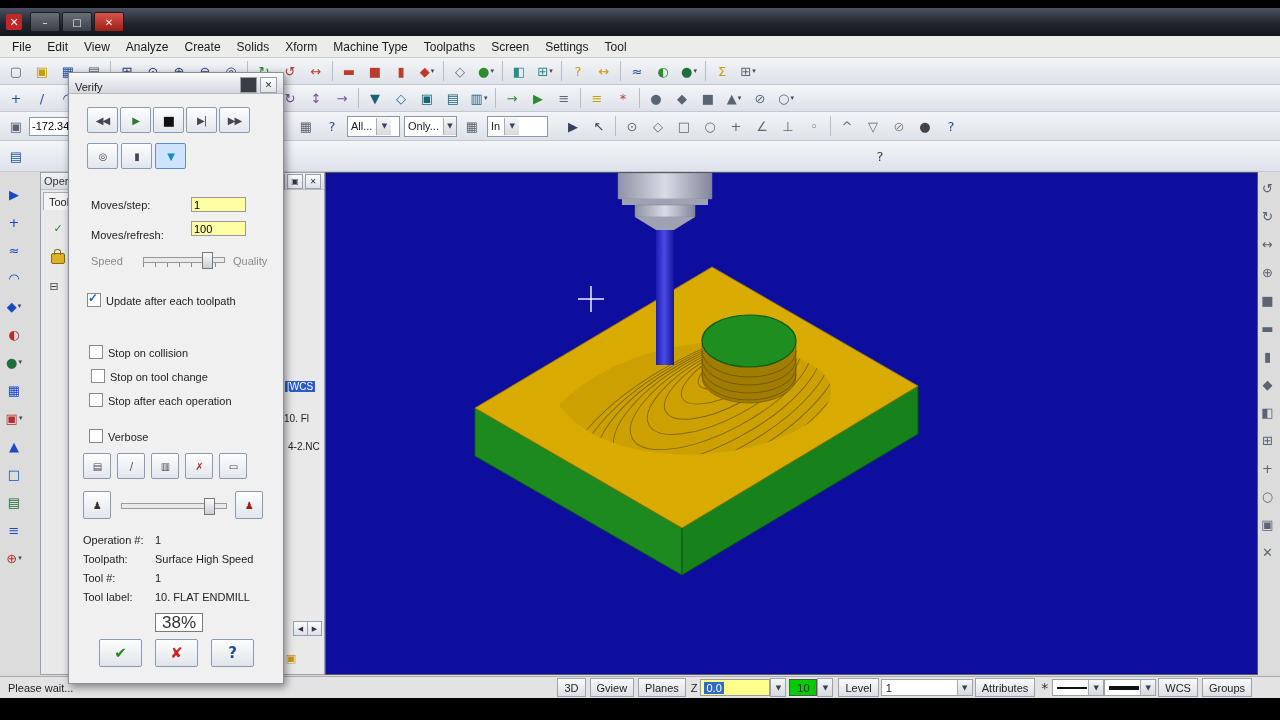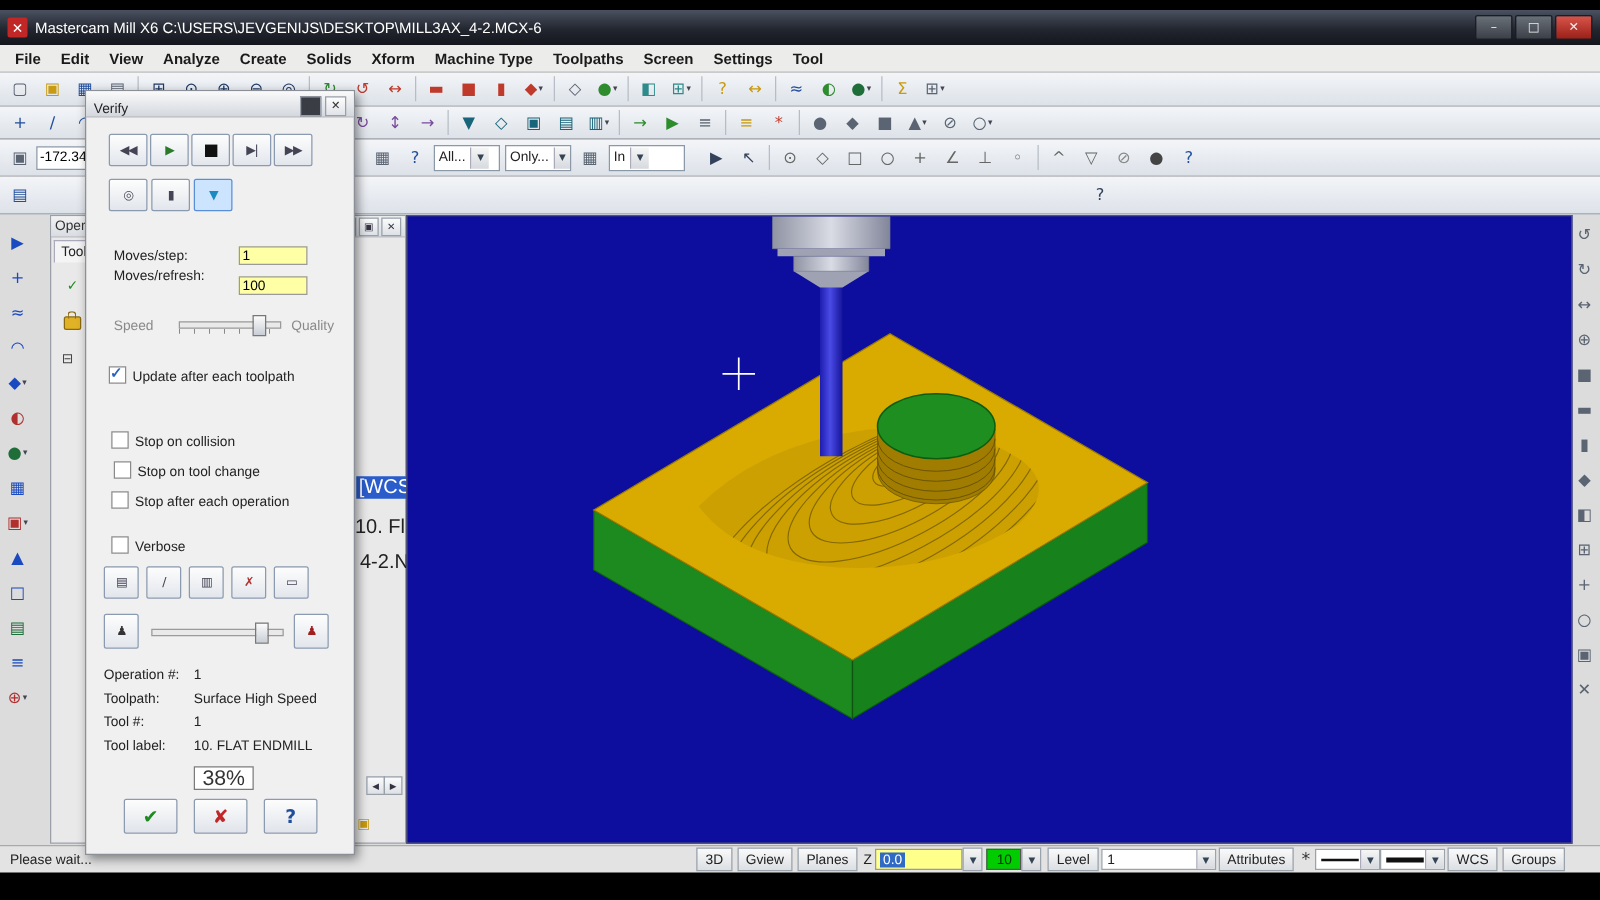--- a/index.html
+++ b/index.html
@@ -18,21 +18,21 @@
     display:flex;align-items:center;padding:0 6px;box-sizing:border-box;}
   .mc-logo{width:16px;height:16px;background:#c22727;border-radius:2px;color:#fff;
     display:flex;align-items:center;justify-content:center;font-size:11px;margin-right:6px;}
   .titlebar .ttl{font-size:12px;white-space:nowrap;overflow:hidden;flex:1;}
   .winbtn{width:28px;height:18px;margin-left:2px;display:flex;align-items:center;justify-content:center;
     background:linear-gradient(#6a7078,#3a3f48);border:1px solid #1a1d24;border-radius:2px;font-size:10px;color:#eee;}
   .winbtn.close{background:linear-gradient(#d8544a,#9a2018);}
 
   
   .menubar{position:absolute;left:0;top:36px;width:100%;height:22px;background:#ECECEA;
-    border-bottom:1px solid #c9c9c9;display:flex;align-items:center;font-size:12px;color:#1a1a1a;padding-left:4px;box-sizing:border-box;font-weight:bold;}
+    border-bottom:1px solid #c9c9c9;display:flex;align-items:center;font-size:12px;color:#1a1a1a;padding-left:4px;box-sizing:border-box;}
   .menu-item{padding:3px 8px;white-space:nowrap;}
 
   
   .toolbar{position:absolute;left:0;width:100%;box-sizing:border-box;
     background:linear-gradient(#f3f5f8,#dde2e9);border-bottom:1px solid #c3c8cf;
     display:flex;align-items:center;padding:0 3px;}
   .t1{top:58px;height:27px;}
   .t2{top:85px;height:27px;}
   .t3{top:112px;height:29px;}
   .t4{top:141px;height:31px;}
@@ -61,21 +61,21 @@
   .ops-cap{position:absolute;left:0;top:0;width:100%;height:17px;background:linear-gradient(#f2f2f2,#d9dde2);
     border-bottom:1px solid #b9bec5;display:flex;align-items:center;padding:0 3px;box-sizing:border-box;}
   .ops-cap .cap-t{flex:1;font-size:11px;color:#333;}
   .capbtn{width:14px;height:13px;border:1px solid #98a0aa;background:linear-gradient(#fbfbfb,#dde1e6);
     display:flex;align-items:center;justify-content:center;font-size:8px;margin-left:2px;color:#334;}
   .ops-tab{position:absolute;left:2px;top:19px;width:62px;height:18px;background:#f4f4f4;border:1px solid #aab;
     border-bottom:none;display:flex;align-items:center;padding-left:5px;font-size:11px;box-sizing:border-box;}
   .ops-icon{position:absolute;left:8px;width:18px;height:18px;display:flex;align-items:center;justify-content:center;}
   .lock{width:12px;height:9px;background:#e0b226;border:1px solid #8a6a10;border-radius:2px;position:relative;}
   .lock::before{content:"";position:absolute;top:-5px;left:2px;width:5px;height:5px;border:1.5px solid #8a6a10;border-bottom:none;border-radius:3px 3px 0 0;}
-  .tree-frag{position:absolute;font-size:16px;white-space:nowrap;text-align:center;}
+  .tree-frag{position:absolute;font-size:10px;white-space:nowrap;text-align:center;}
   .tree-frag.selected{background:#2a5ccc;color:#fff;padding:0 2px;}
   .mini-scroll{position:absolute;width:13px;height:13px;border:1px solid #98a0aa;background:linear-gradient(#fbfbfb,#dde1e6);
     display:flex;align-items:center;justify-content:center;font-size:7px;color:#334;}
 
   
   .viewport{position:absolute;left:325px;top:0;width:933px;height:503px;background:#0d0d9e;border:1px solid #55586a;box-sizing:border-box;overflow:hidden;}
 
   
   .dlg{position:absolute;left:68px;top:72px;width:216px;height:612px;background:#F0F0F0;
     border:1px solid #8a8f98;box-shadow:2px 3px 8px rgba(0,0,0,.45);z-index:50;box-sizing:border-box;}
@@ -126,21 +126,20 @@
 </head>
 <body>
 
 <div class="screen">
 
   <div class="lbox top"></div>
   <div class="lbox bot"></div>
 
   <div class="titlebar">
     <span class="mc-logo gl">✕</span>
-    <span class="ttl">Mastercam Mill X6  C:\USERS\JEVGENIJS\DESKTOP\MILL3AX_4-2.MCX-6</span>
     <span class="winbtn gl">–</span>
     <span class="winbtn gl">□</span>
     <span class="winbtn close gl">✕</span>
   </div>
 
   <div class="menubar">
       <span class="menu-item">File</span>
       <span class="menu-item">Edit</span>
       <span class="menu-item">View</span>
       <span class="menu-item">Analyze</span>
@@ -647,21 +646,21 @@
     <span class="pb gl" style="left:84px;top:34px;color:#111;font-size:13px">■</span>
     <span class="pb gl" style="left:117px;top:34px">▶|</span>
     <span class="pb gl" style="left:150px;top:34px">▶▶</span>
 
     <span class="pb gl" style="left:18px;top:70px">◎</span>
     <span class="pb gl" style="left:52px;top:70px">▮</span>
     <span class="pb pressed gl" style="left:86px;top:70px;color:#1a8ac0">▼</span>
 
     <span class="frow" style="left:22px;top:126px">Moves/step:</span>
     <input class="yin" style="left: 122px; top: 124px;" value="1">
-    <span class="frow" style="left:22px;top:142px">Moves/refresh:</span>
+    <span class="frow" style="left:22px;top:156px">Moves/refresh:</span>
     <input class="yin" style="left: 122px; top: 148px;" value="100">
     <span class="frow" style="left:22px;top:182px;color:#8a8a8a">Speed</span>
     <div class="ticks" style="left:74px;top:190px;width:80px"></div>
     <div class="slider" style="left:74px;top:184px;width:80px">
       <span class="hd" style="left:58px"></span>
     </div>
     <span class="frow" style="left:164px;top:182px;color:#8a8a8a">Quality</span>
     <span class="frow" style="left:18px;top:220px">
       <span class="cb checked"></span><span>Update after each toolpath</span>
     </span>

